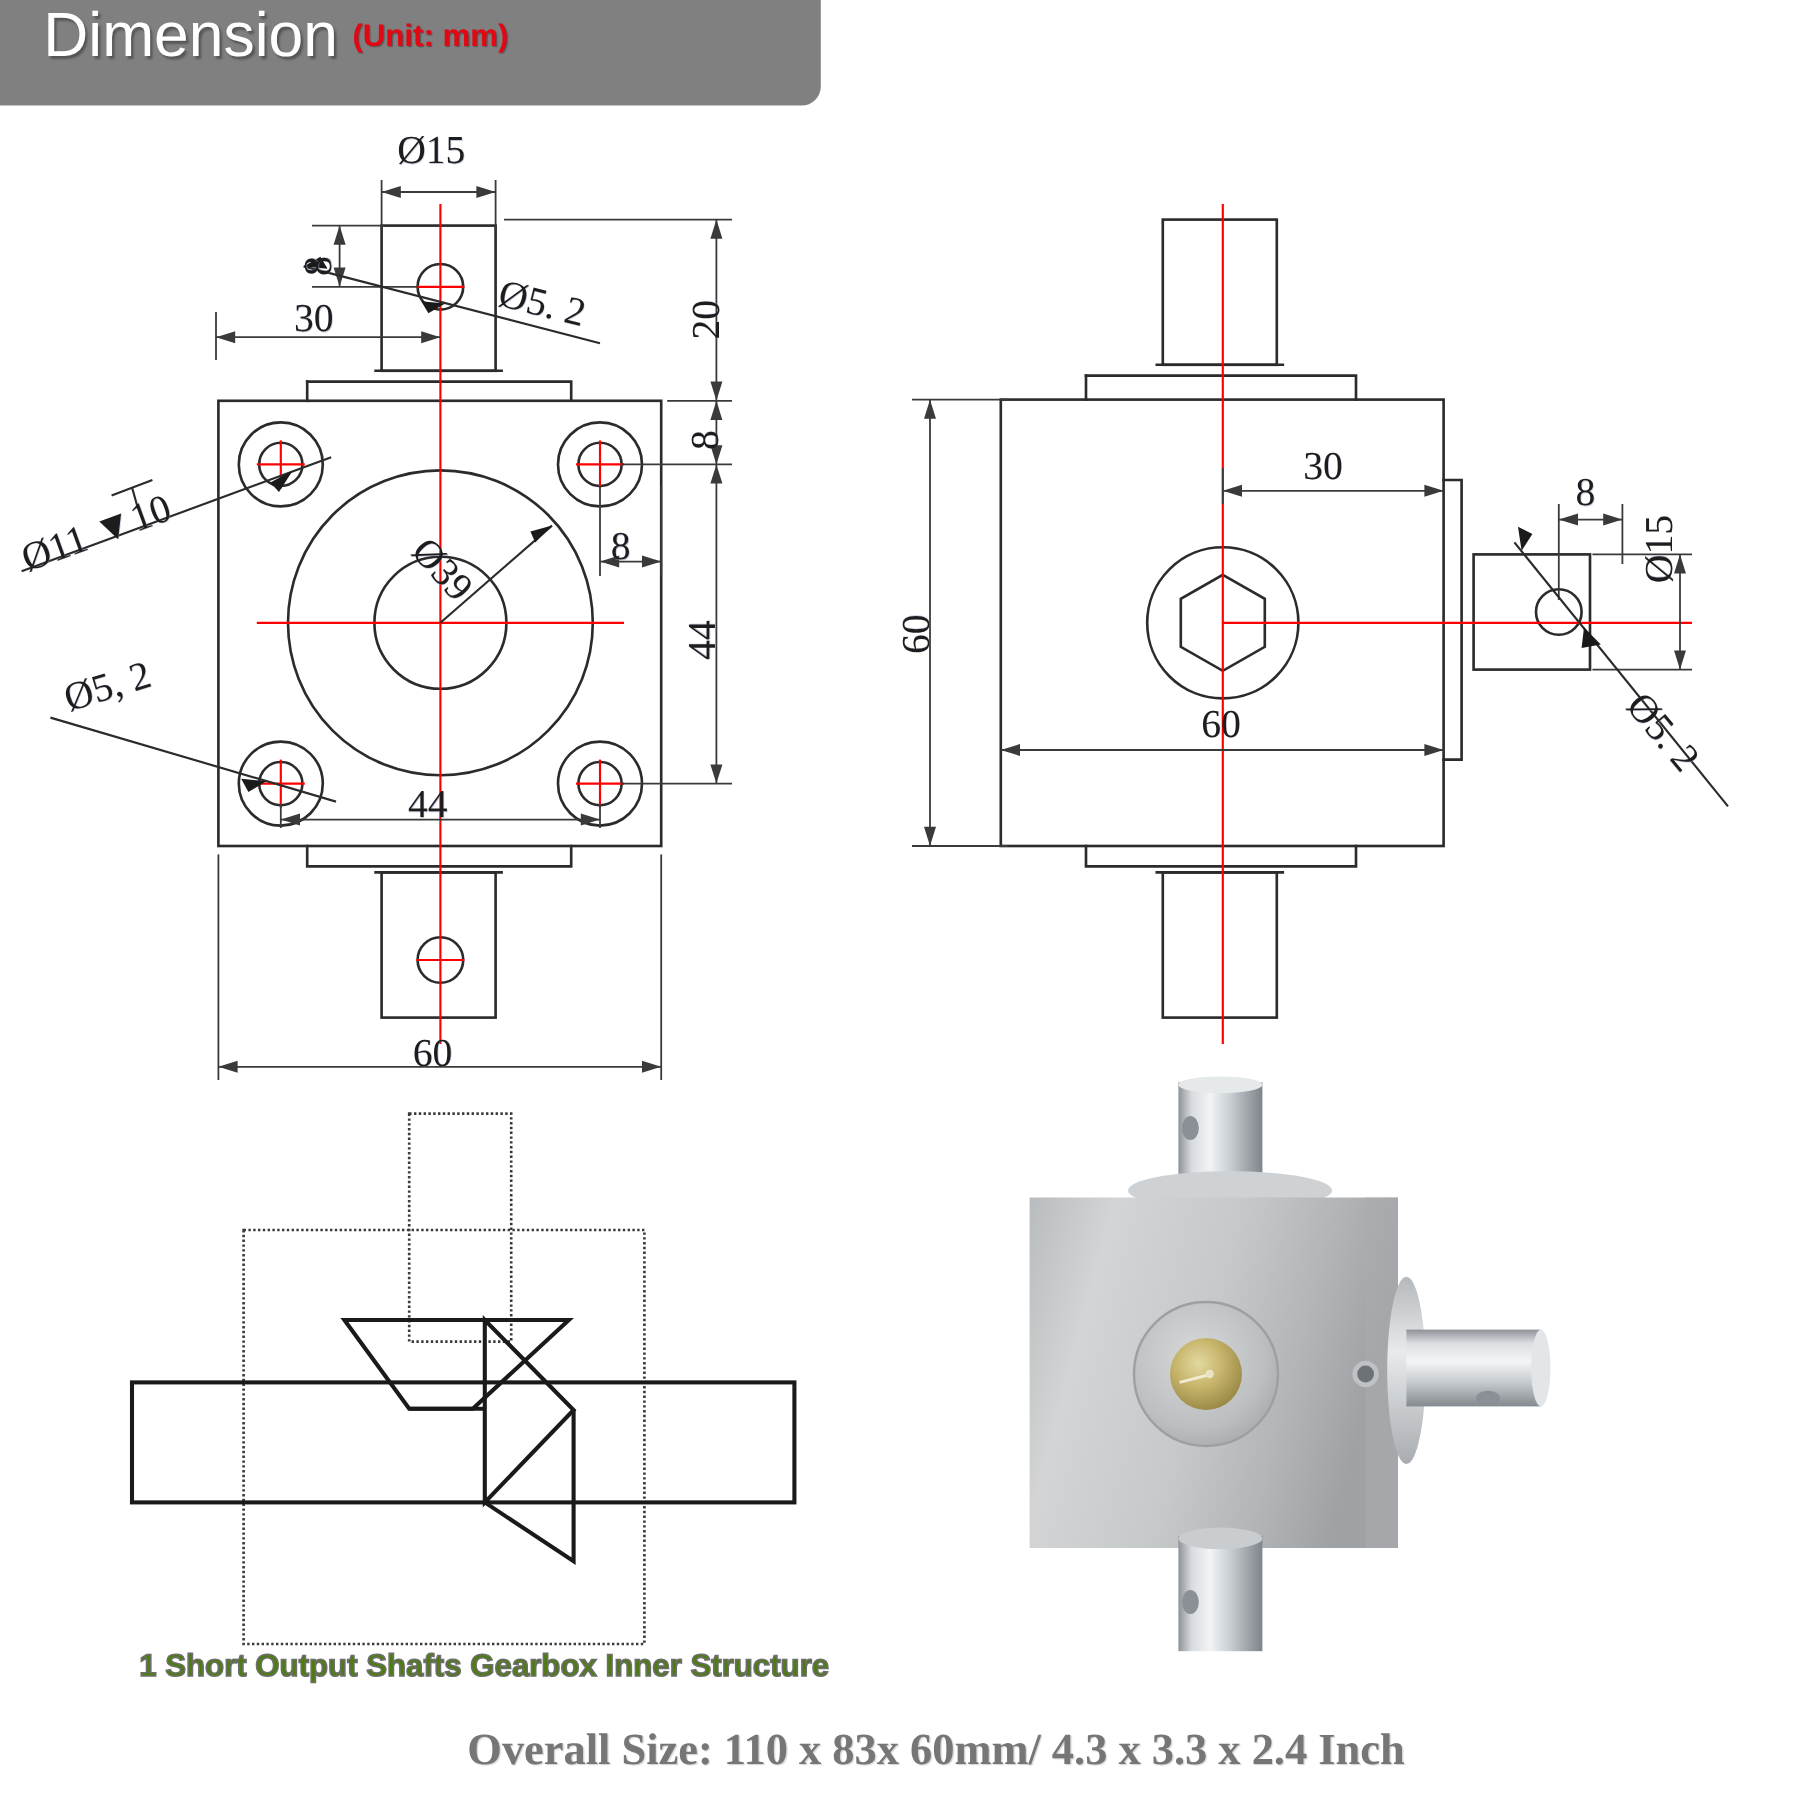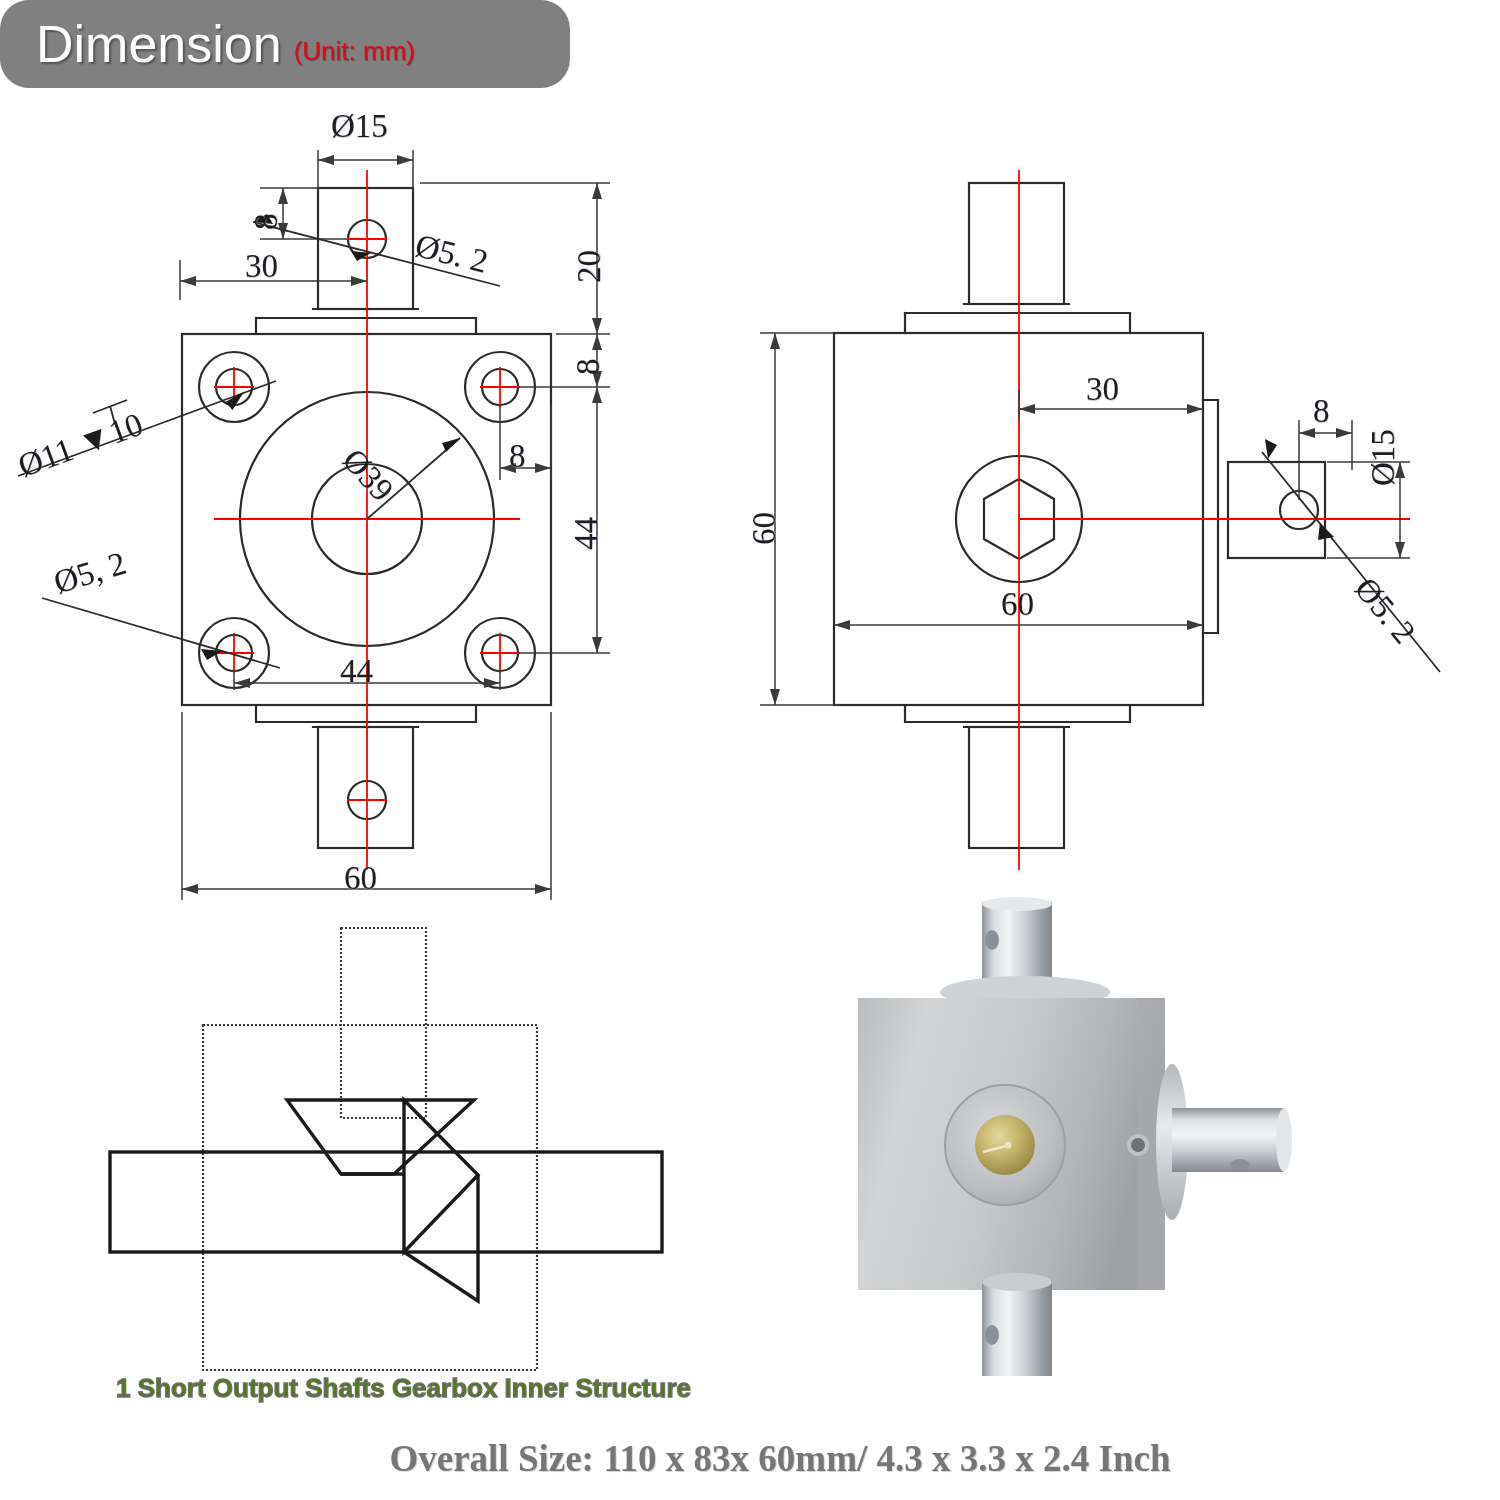--- a/index.html
+++ b/index.html
@@ -5,33 +5,33 @@
   html,body{margin:0;padding:0;}
   body{
     width:1500px;height:1500px;background:#ffffff;
     font-family:"Liberation Serif", serif;
     position:relative;overflow:hidden;
   }
   #root{position:absolute;inset:0;}
 
   
   .banner{
-    position:absolute;left:0;top:0;width:570px;height:88px;
+    position:absolute;left:0;top:0;width:684px;height:88px;
     background:#808080;border-bottom-right-radius:16px;
-    display:flex;align-items:center;border-radius:29px;
+    display:flex;
   }
   .banner-title{
     font-family:"Liberation Sans", sans-serif;
     font-size:52px;font-weight:400;color:#ffffff;
     margin-left:36px;letter-spacing:0px;
     text-shadow:2px 2px 2px rgba(0,0,0,.35);
   }
   .banner-unit{
     font-family:"Liberation Sans", sans-serif;
-    font-size:26px;font-weight:normal;color:#e30613;
+    font-size:26px;font-weight:bold;color:#e30613;
     margin-left:12px;margin-top:14px;
     text-shadow:1px 1px 1px rgba(0,0,0,.35);
   }
 
   
   svg.dwg{position:absolute;left:0;top:0;width:1500px;height:1500px;overflow:visible;}
   .ln{stroke:#2b2b2b;stroke-width:2.2;fill:none;stroke-linecap:square;}
   .ctr{stroke:#ff0000;stroke-width:1.8;fill:none;}
   .dim{stroke:#3a3a3a;stroke-width:1.5;fill:none;}
   .lead{stroke:#2b2b2b;stroke-width:1.8;fill:none;}

